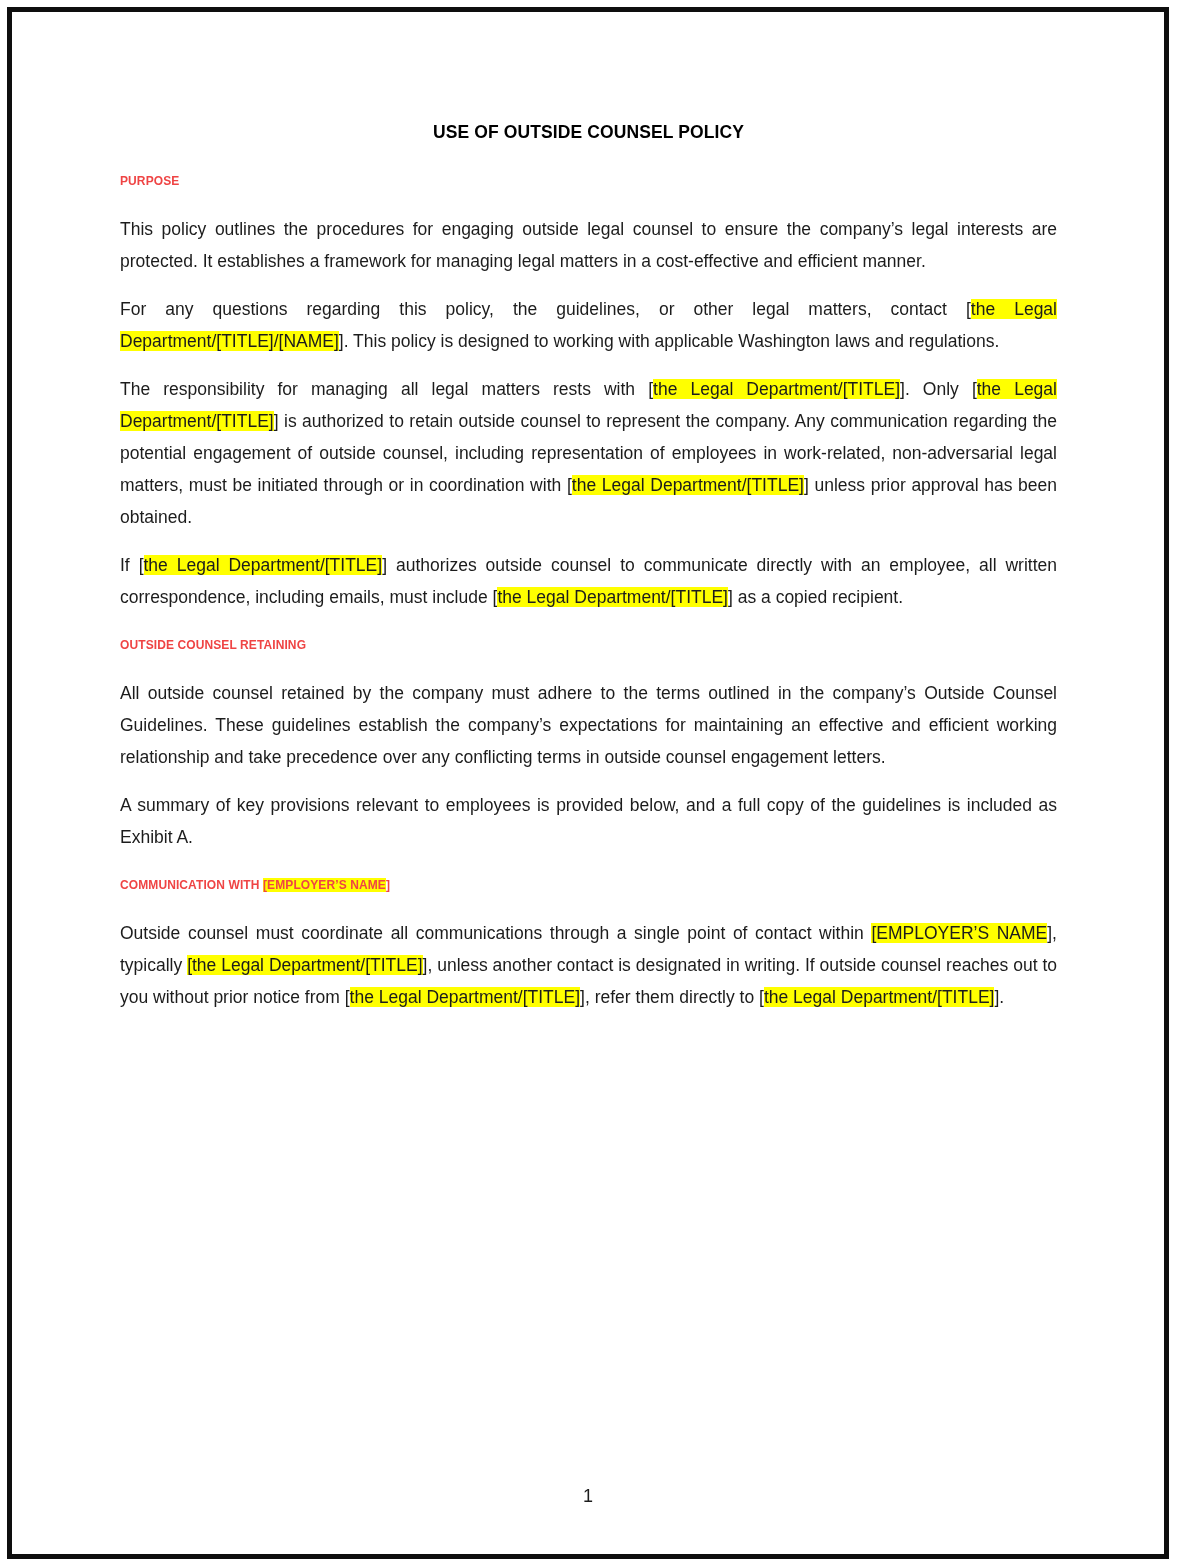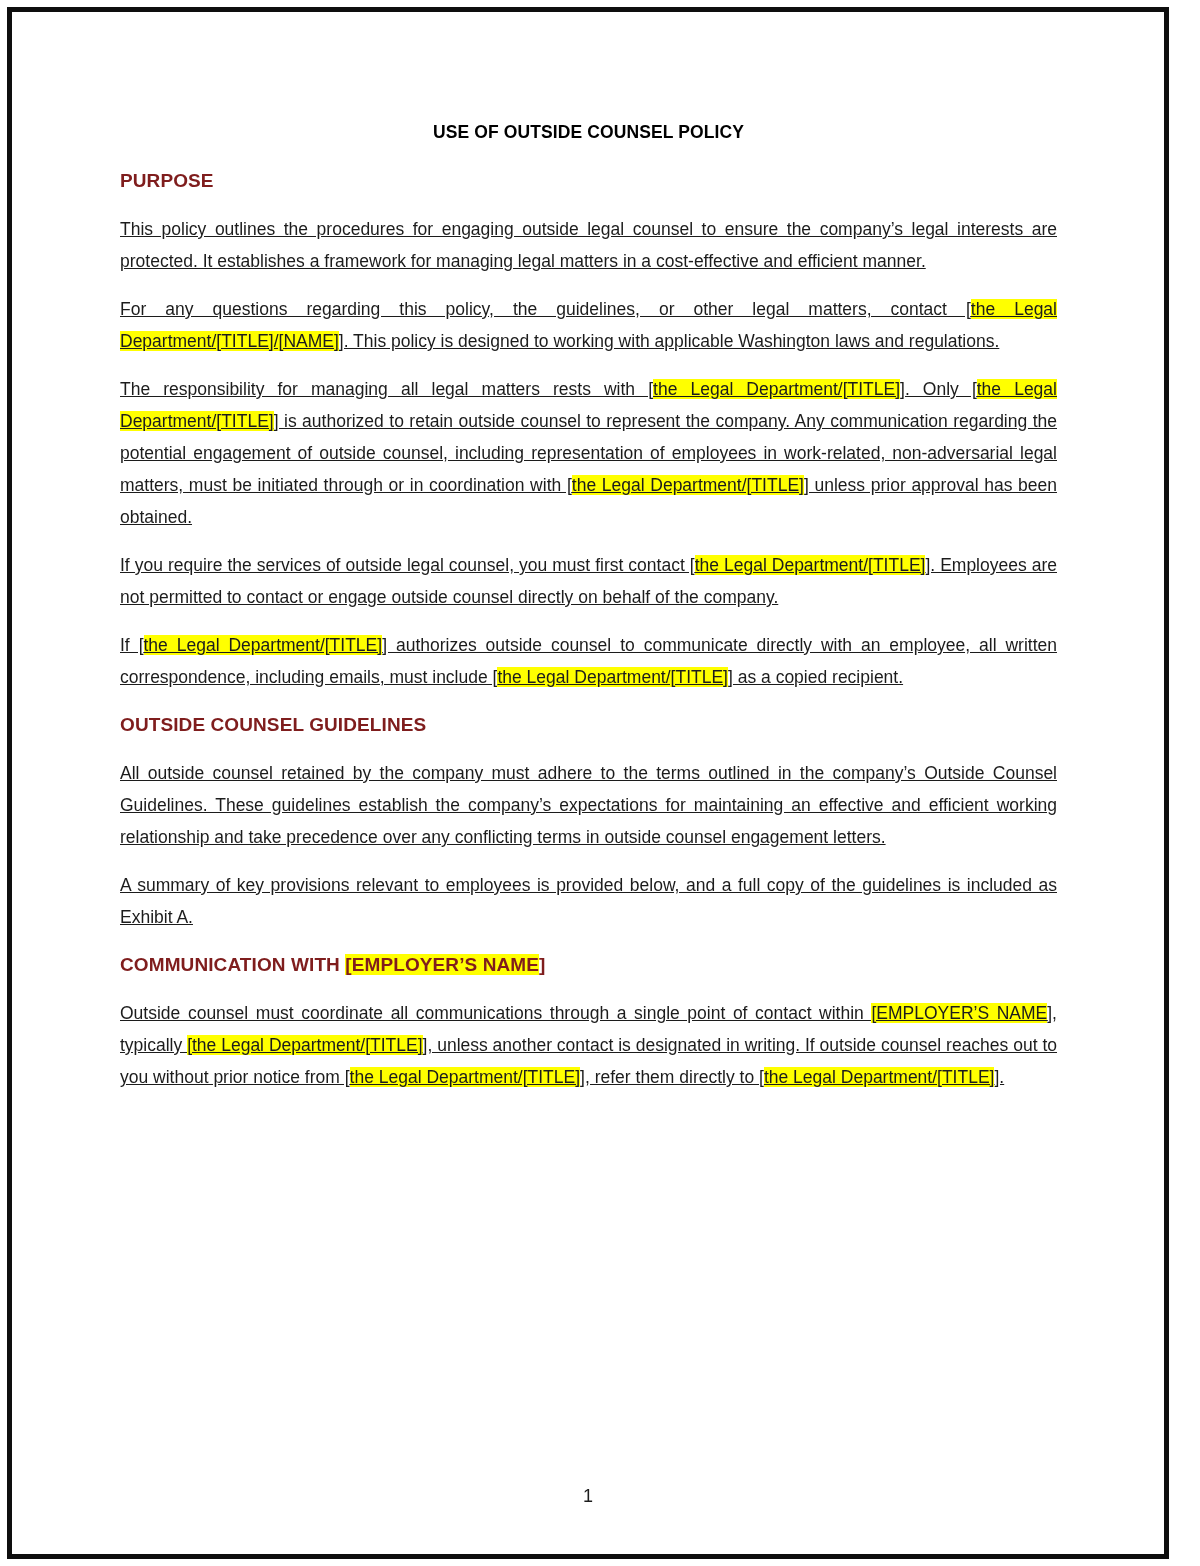--- a/index.html
+++ b/index.html
@@ -35,29 +35,28 @@
   .title {
     margin: 0 0 17px 0;
     text-align: center;
     font-size: 17.5px;
     font-weight: 700;
     color: #000000;
     letter-spacing: 0.1px;
   }
   .heading {
     margin: 0 0 16px 0;
-    font-size: 19px;
+    font-size: 12px;
     font-weight: 700;
-    color: #7f1d1d;
+    color: #ef4444;
     letter-spacing: 0.1px;
   }
   .para {
     margin: 0 0 16px 0;
     text-align: justify;
-    text-decoration: underline;
   }
   .hl {
     background: #ffff00;
   }
   .footer {
     position: absolute;
     left: 0; right: 0;
     bottom: 42px;
     text-align: center;
     font-size: 18px;
@@ -70,23 +69,22 @@
 
 <div class="page">
   <div class="frame">
     <div class="doc">
       <h1 class="title">USE OF OUTSIDE COUNSEL POLICY</h1>
       <div id="doc-body">
           <h2 class="heading"><span>PURPOSE</span></h2>
           <p class="para"><span>This policy outlines the procedures for engaging outside legal counsel to ensure the company’s legal interests are protected. It establishes a framework for managing legal matters in a cost-effective and efficient manner.</span></p>
           <p class="para"><span>For any questions regarding this policy, the guidelines, or other legal matters, contact [</span><span class="hl" style="background: rgb(255, 255, 0);">the Legal Department/[TITLE]/[NAME]</span><span>]. This policy is designed to working with applicable Washington laws and regulations.</span></p>
           <p class="para"><span>The responsibility for managing all legal matters rests with [</span><span class="hl" style="background: rgb(255, 255, 0);">the Legal Department/[TITLE]</span><span>]. Only [</span><span class="hl" style="background: rgb(255, 255, 0);">the Legal Department/[TITLE]</span><span>] is authorized to retain outside counsel to represent the company. Any communication regarding the potential engagement of outside counsel, including representation of employees in work-related, non-adversarial legal matters, must be initiated through or in coordination with [</span><span class="hl" style="background: rgb(255, 255, 0);">the Legal Department/[TITLE]</span><span>] unless prior approval has been obtained.</span></p>
-          <p class="para"><span>If you require the services of outside legal counsel, you must first contact [</span><span class="hl" style="background: rgb(255, 255, 0);">the Legal Department/[TITLE]</span><span>]. Employees are not permitted to contact or engage outside counsel directly on behalf of the company.</span></p>
           <p class="para"><span>If [</span><span class="hl" style="background: rgb(255, 255, 0);">the Legal Department/[TITLE]</span><span>] authorizes outside counsel to communicate directly with an employee, all written correspondence, including emails, must include [</span><span class="hl" style="background: rgb(255, 255, 0);">the Legal Department/[TITLE]</span><span>] as a copied recipient.</span></p>
-          <h2 class="heading"><span>OUTSIDE COUNSEL GUIDELINES</span></h2>
+          <h2 class="heading"><span>OUTSIDE COUNSEL RETAINING</span></h2>
           <p class="para"><span>All outside counsel retained by the company must adhere to the terms outlined in the company’s Outside Counsel Guidelines. These guidelines establish the company’s expectations for maintaining an effective and efficient working relationship and take precedence over any conflicting terms in outside counsel engagement letters.</span></p>
           <p class="para"><span>A summary of key provisions relevant to employees is provided below, and a full copy of the guidelines is included as Exhibit A.</span></p>
           <h2 class="heading"><span>COMMUNICATION WITH </span><span class="hl" style="background: rgb(255, 255, 0);">[EMPLOYER’S NAME</span><span>]</span></h2>
           <p class="para"><span>Outside counsel must coordinate all communications through a single point of contact within </span><span class="hl" style="background: rgb(255, 255, 0);">[EMPLOYER’S NAME</span><span>], typically </span><span class="hl" style="background: rgb(255, 255, 0);">[the Legal Department/[TITLE]</span><span>], unless another contact is designated in writing. If outside counsel reaches out to you without prior notice from [</span><span class="hl" style="background: rgb(255, 255, 0);">the Legal Department/[TITLE]</span><span>], refer them directly to [</span><span class="hl" style="background: rgb(255, 255, 0);">the Legal Department/[TITLE]</span><span>].</span></p>
         </div>
       <div class="footer">1</div>
     </div>
   </div>
 </div>
 

